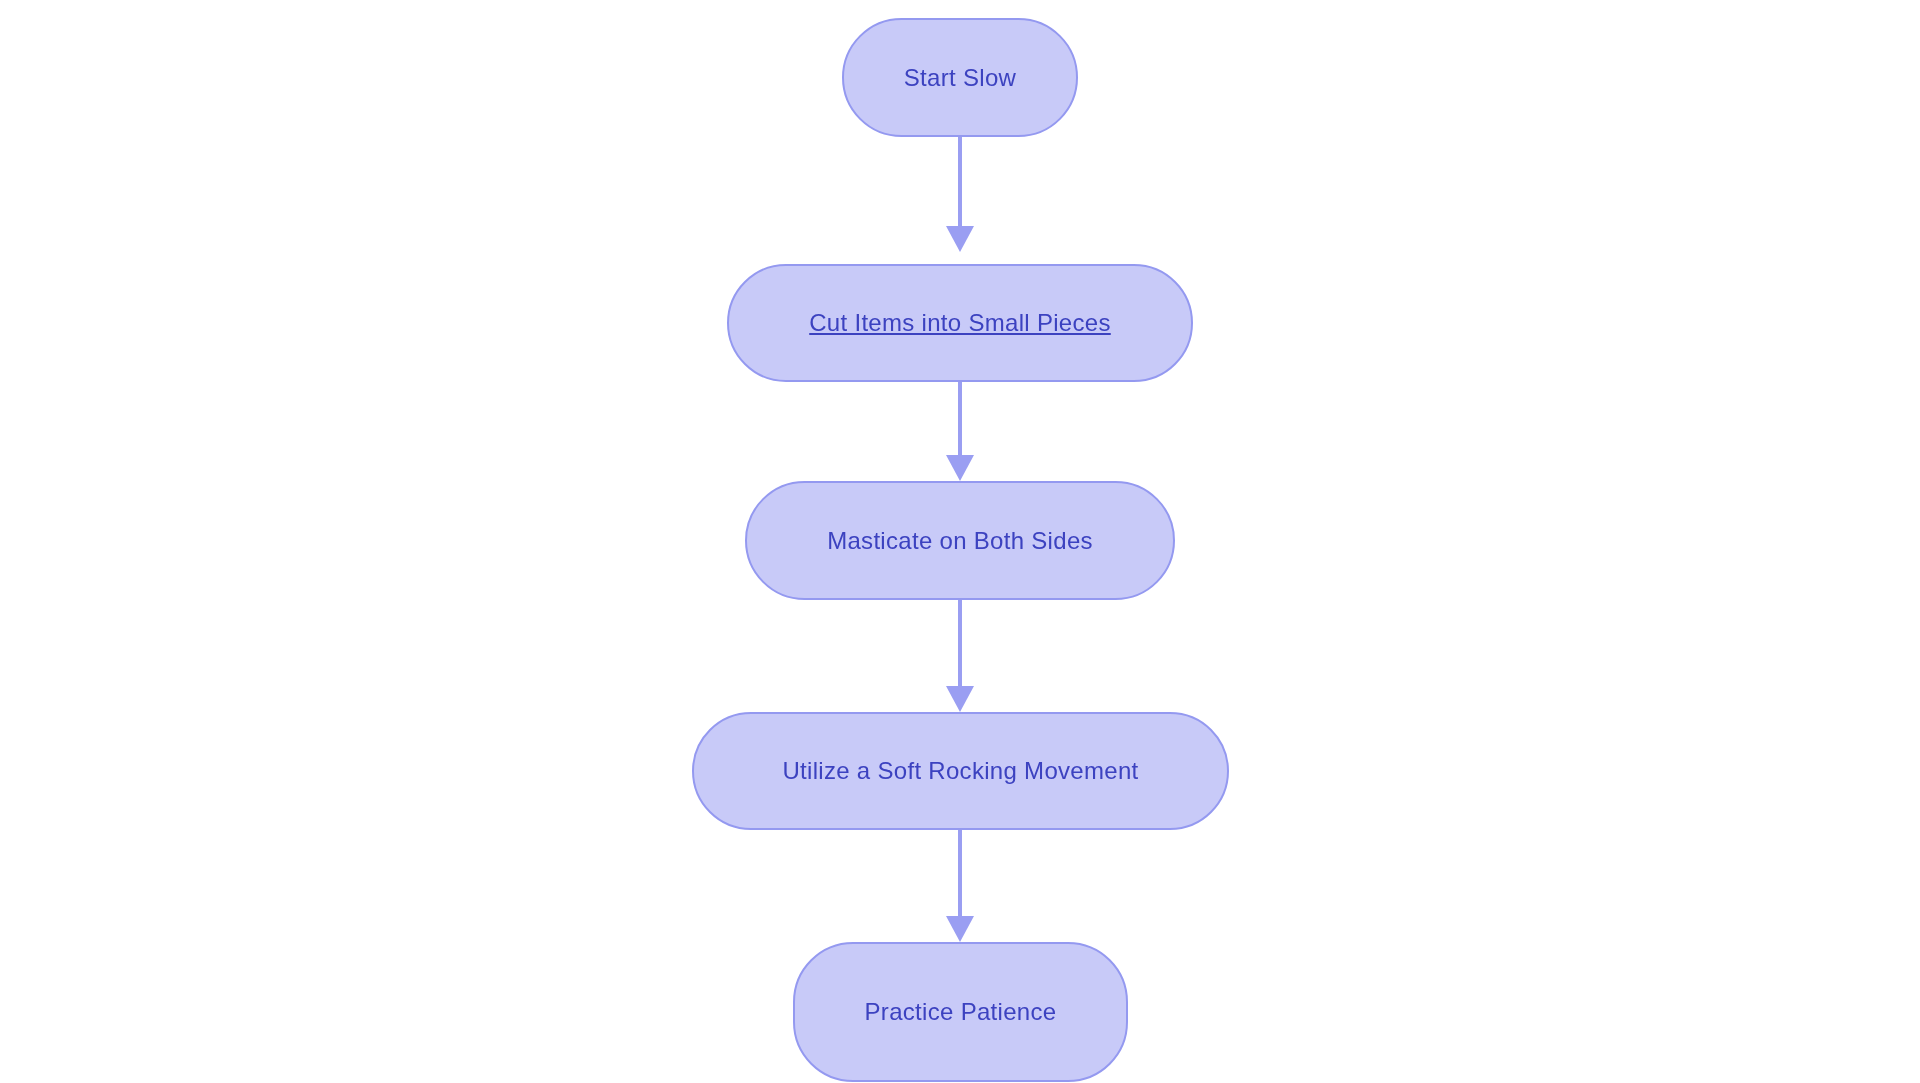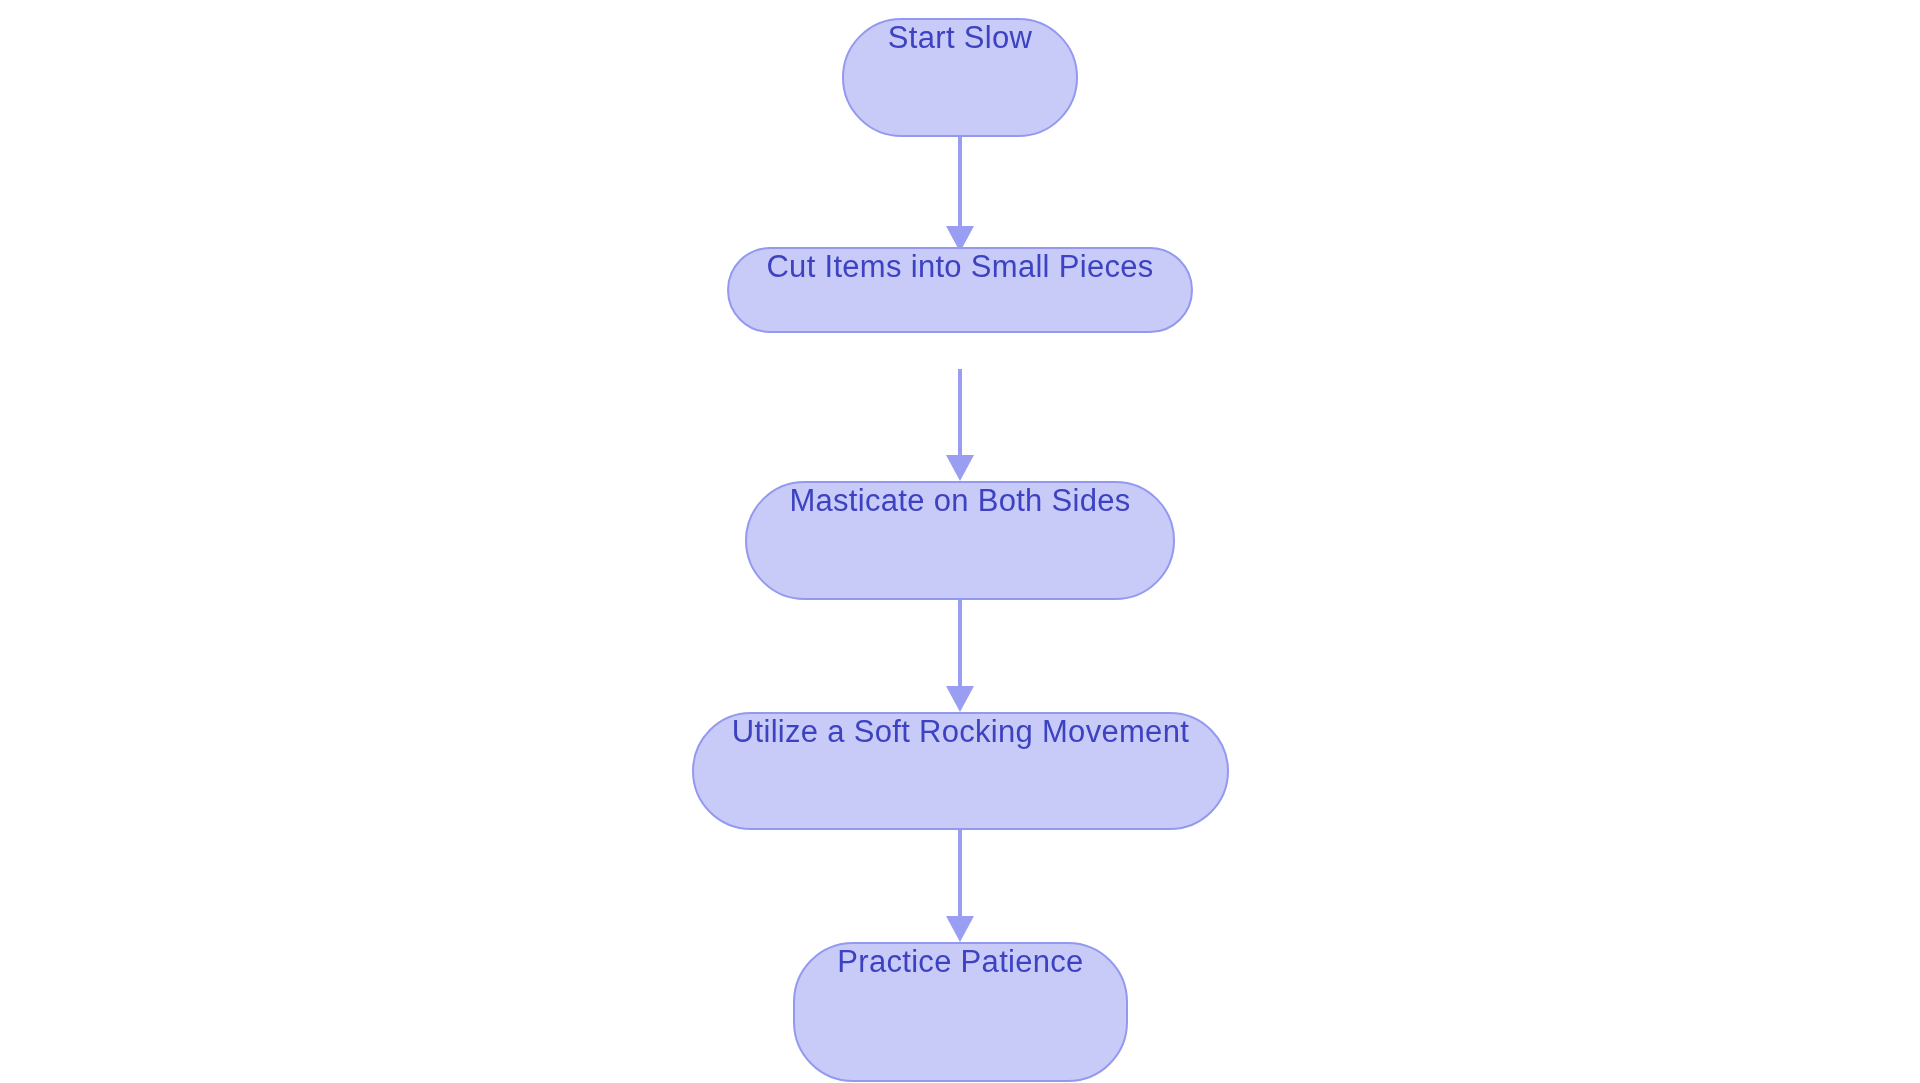--- a/index.html
+++ b/index.html
@@ -11,34 +11,35 @@
   .canvas {
     position: relative;
     width: 1920px;
     height: 1083px;
     background: #ffffff;
     overflow: hidden;
   }
   .node {
     position: absolute;
     display: flex;
+    align-items: center;
     justify-content: center;
     background: #c8caf8;
     border: 2px solid #9499f0;
     border-radius: 60px;
     color: #3c42c0;
-    font-size: 31px;
+    font-size: 24px;
     letter-spacing: 0.3px;
     white-space: nowrap;
     box-sizing: border-box;
     text-align: center;
   }
   
   #node-1 { left: 842px; top:  18px; width: 236px; height: 119px; }
-  #node-2 { left: 727px; top: 247px; width: 466px; height: 86px; }
+  #node-2 { left: 727px; top: 264px; width: 466px; height: 118px; text-decoration: underline; }
   #node-3 { left: 745px; top: 481px; width: 430px; height: 119px; }
   #node-4 { left: 692px; top: 712px; width: 537px; height: 118px; }
   #node-5 { left: 793px; top: 942px; width: 335px; height: 140px; }
 
   .connector { position: absolute; }
   .connector .line {
     position: absolute;
     left: 958px;
     width: 4px;
     background: #9a9ef2;

